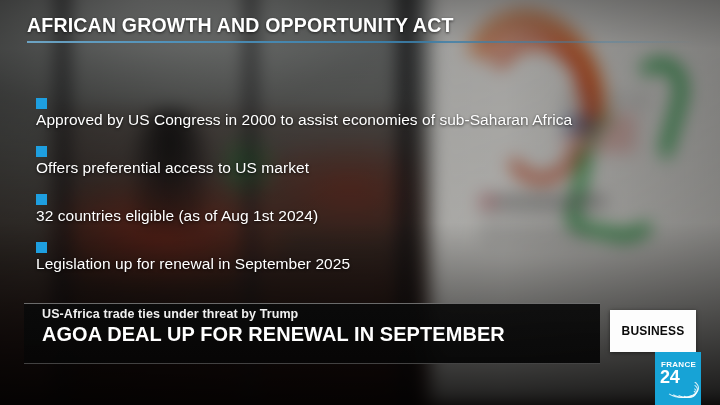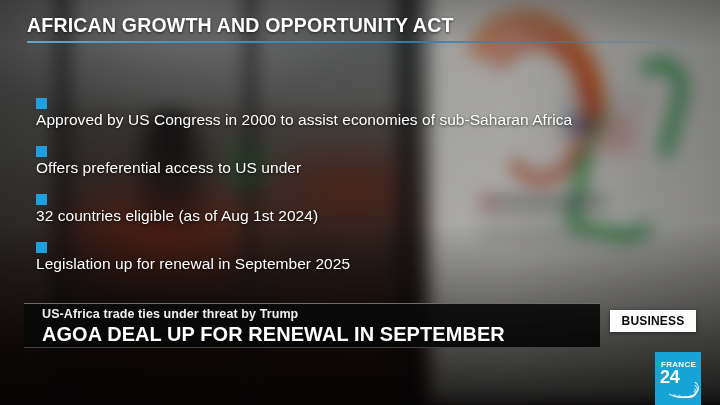--- a/index.html
+++ b/index.html
@@ -172,21 +172,21 @@
     text-shadow: 0 1px 3px rgba(0,0,0,0.75);
     white-space: nowrap;
   }
 
   
   #banner {
     position: absolute;
     left: 24px;
     top: 303px;
     width: 576px;
-    height: 45px;
+    height: 61px;
     background: linear-gradient(180deg, rgba(10,10,10,0.93) 0%, rgba(6,6,6,0.95) 100%);
     border-top: 1px solid rgba(190,190,190,0.55);
     border-bottom: 1px solid rgba(150,150,150,0.40);
     box-sizing: border-box;
     padding: 3px 0 0 18px;
   }
   #kicker {
     font-size: 12.5px;
     font-weight: 700;
     color: #f0f0f0;
@@ -205,21 +205,21 @@
     transform-origin: left center;
     white-space: nowrap;
   }
 
   
   #category-badge {
     position: absolute;
     left: 610px;
     top: 310px;
     width: 86px;
-    height: 22px;
+    height: 42px;
     background: #fdfdfd;
     display: flex;
     align-items: center;
     justify-content: center;
     box-shadow: 0 1px 4px rgba(0,0,0,0.5);
   }
   #category-label {
     font-size: 12px;
     font-weight: 700;
     color: #0b0b0b;
@@ -294,21 +294,21 @@
     <div id="title-rule"></div>
   </div>
 
   <div id="bullets">
     <div class="bullet-row">
       <span class="bullet-mark"></span>
       <span class="bullet-text">Approved by US Congress in 2000 to assist economies of sub-Saharan Africa</span>
     </div>
     <div class="bullet-row">
       <span class="bullet-mark"></span>
-      <span class="bullet-text">Offers preferential access to US under</span>
+      <span class="bullet-text">Offers preferential access to US market</span>
     </div>
     <div class="bullet-row">
       <span class="bullet-mark"></span>
       <span class="bullet-text">32 countries eligible (as of Aug 1st 2024)</span>
     </div>
     <div class="bullet-row">
       <span class="bullet-mark"></span>
       <span class="bullet-text">Legislation up for renewal in September 2025</span>
     </div>
   </div>

